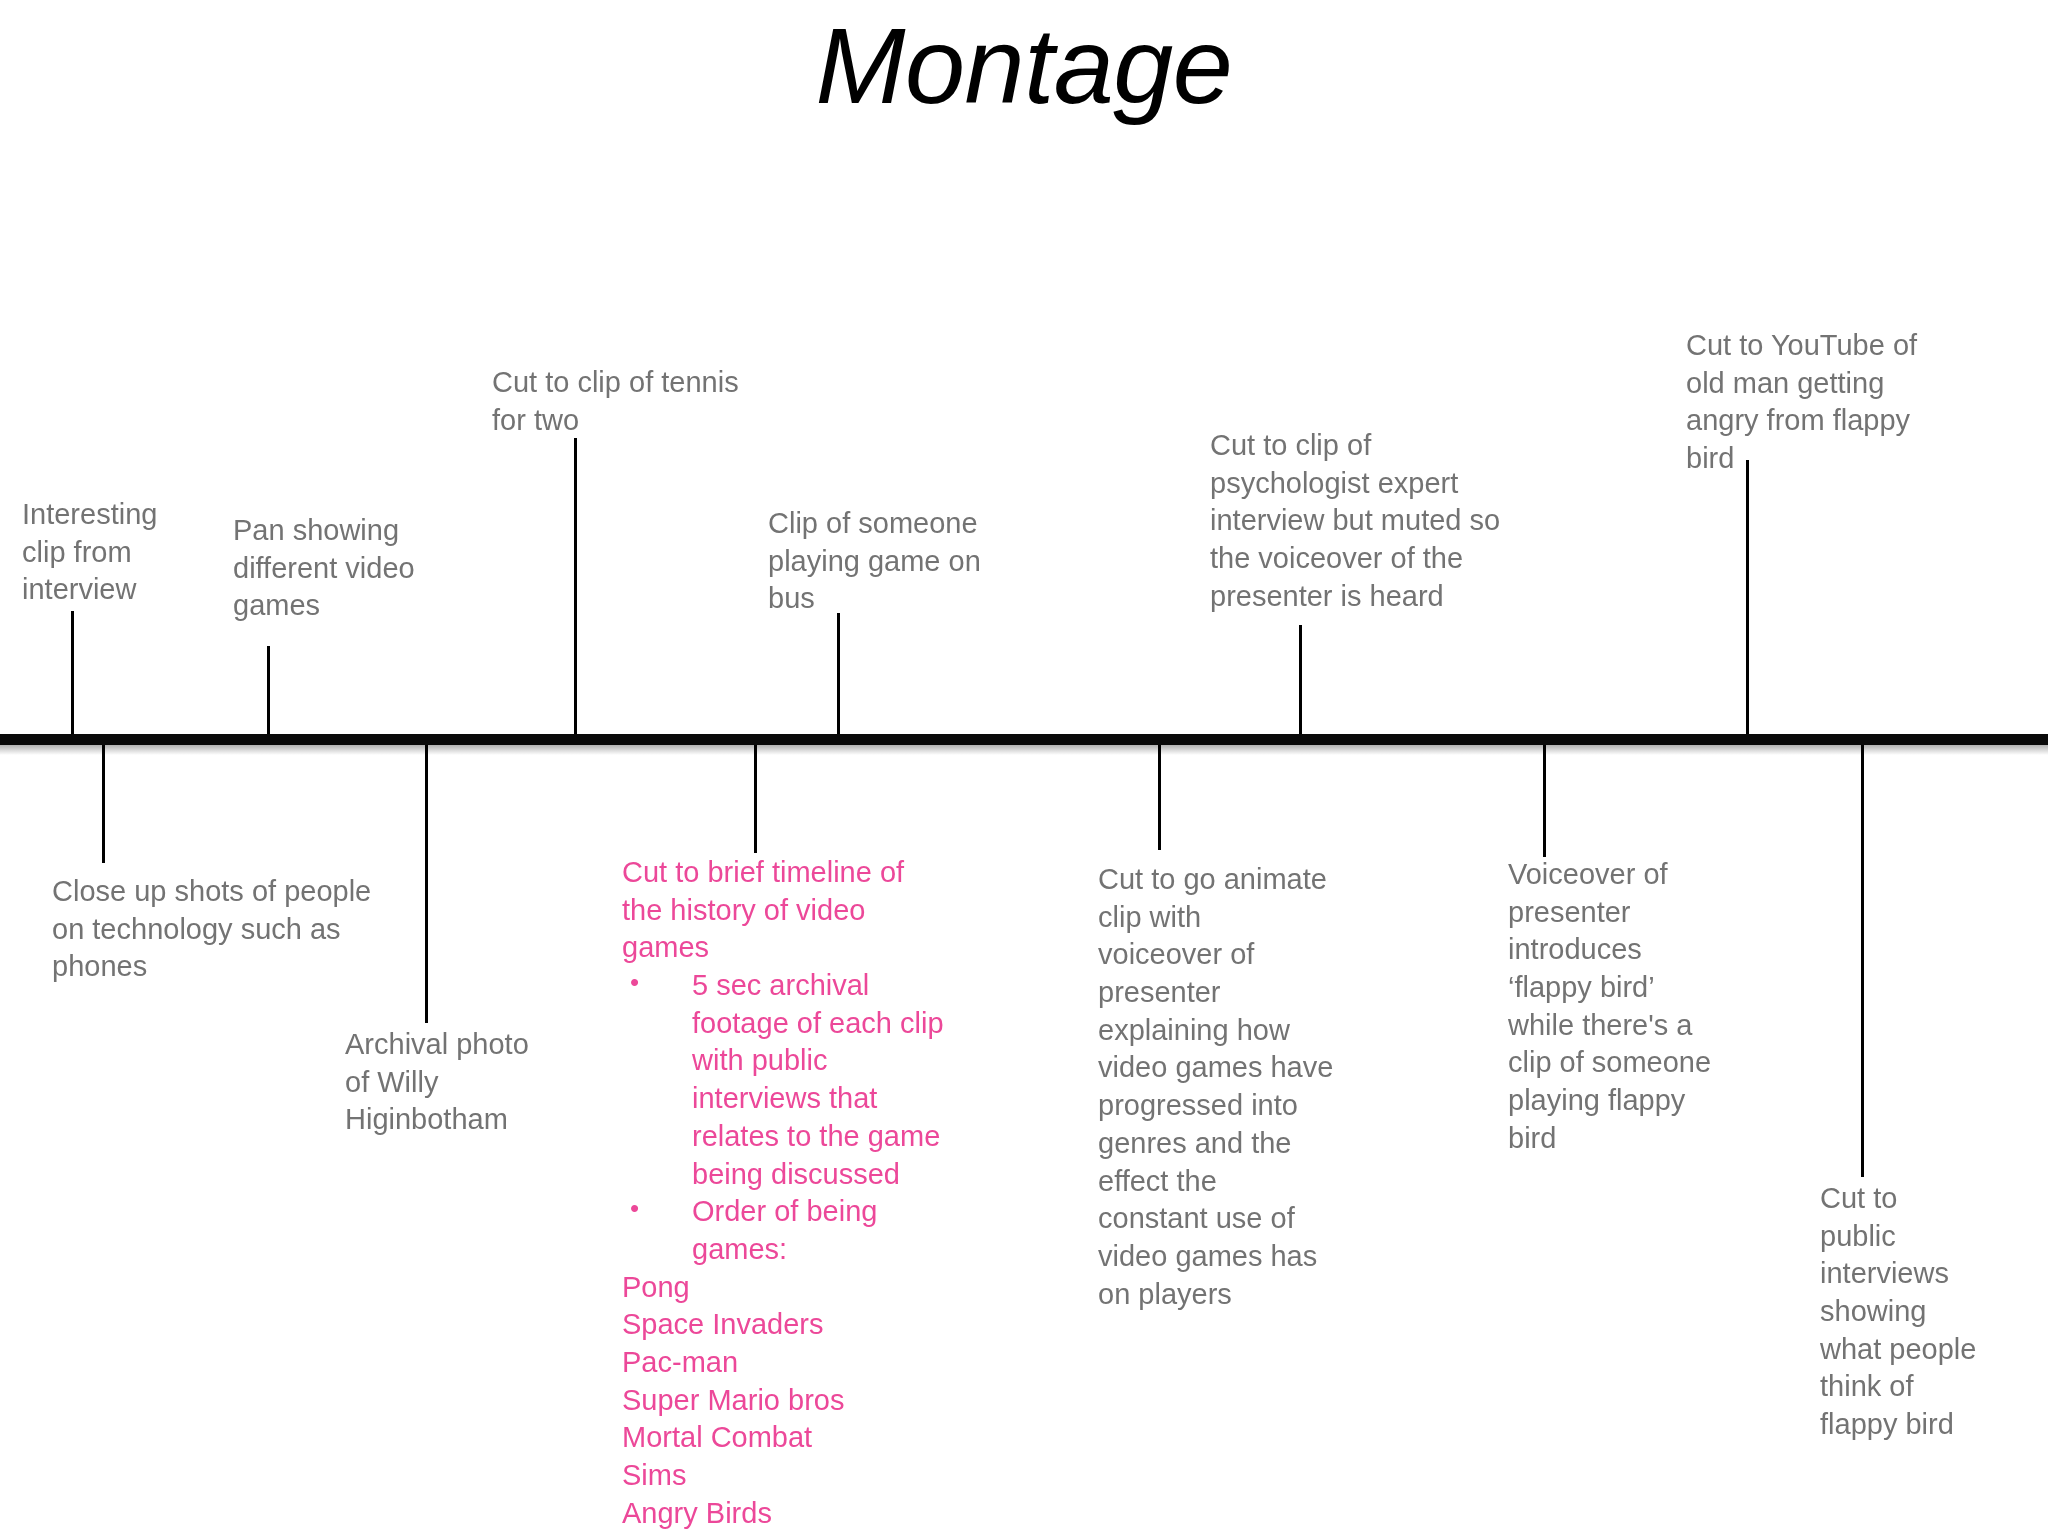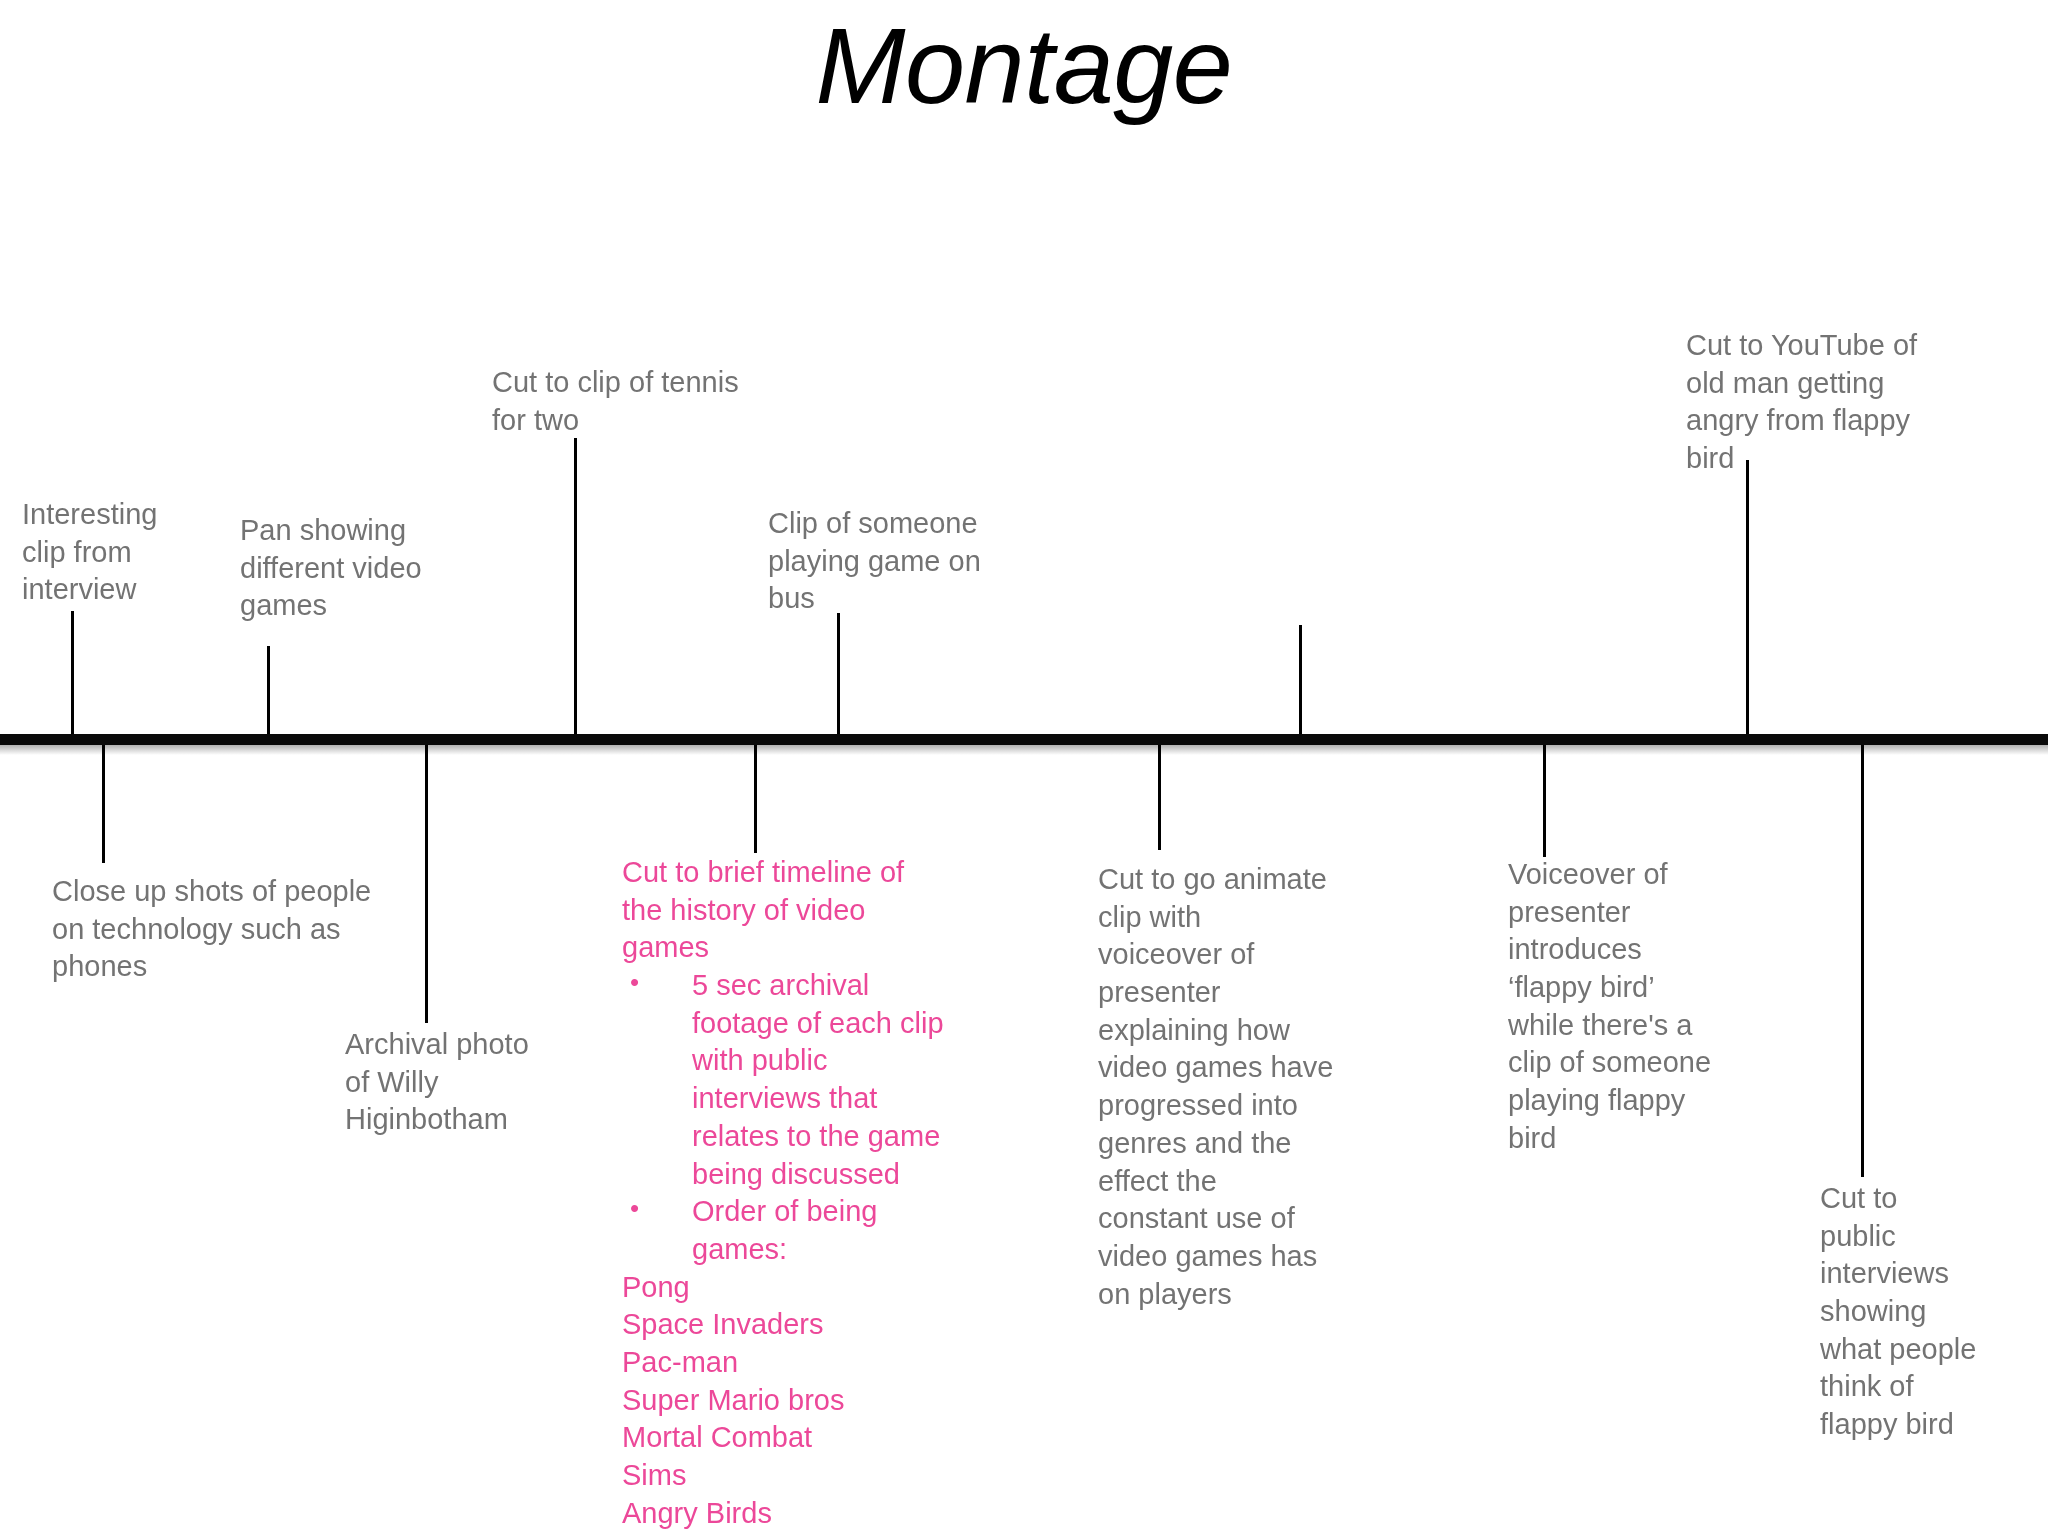--- a/index.html
+++ b/index.html
@@ -106,34 +106,39 @@
 
 <div id="stage">
 
   <div id="title">Montage</div>
 
   <div class="note above" style="left:22px; top:496px; width:200px;">Interesting
 clip from
 interview</div>
   <div class="stem" style="left:71px; top:611px; height:126px;"></div>
 
-  <div class="note above" style="left:240px; top:512px; width:220px;">Pan showing
+  <div class="note above" style="left:233px; top:512px; width:220px;">Pan showing
 different video
 games</div>
   <div class="stem" style="left:267px; top:646px; height:91px;"></div>
 
   <div class="note above" style="left:492px; top:364px; width:270px;">Cut to clip of tennis
 for two</div>
   <div class="stem" style="left:574px; top:438px; height:299px;"></div>
 
   <div class="note above" style="left:768px; top:505px; width:220px;">Clip of someone
 playing game on
 bus</div>
   <div class="stem" style="left:837px; top:613px; height:124px;"></div>
 
+  <div class="note above" style="left:1210px; top:427px; width:320px;">Cut to clip of
+psychologist expert
+interview but muted so
+the voiceover of the
+presenter is heard</div>
   <div class="stem" style="left:1299px; top:625px; height:112px;"></div>
 
   <div class="note above" style="left:1686px; top:327px; width:250px;">Cut to YouTube of
 old man getting
 angry from flappy
 bird</div>
   <div class="stem" style="left:1746px; top:460px; height:277px;"></div>
 
   <div id="timeline-bar"></div>
   <div id="timeline-bar-shadow"></div>

